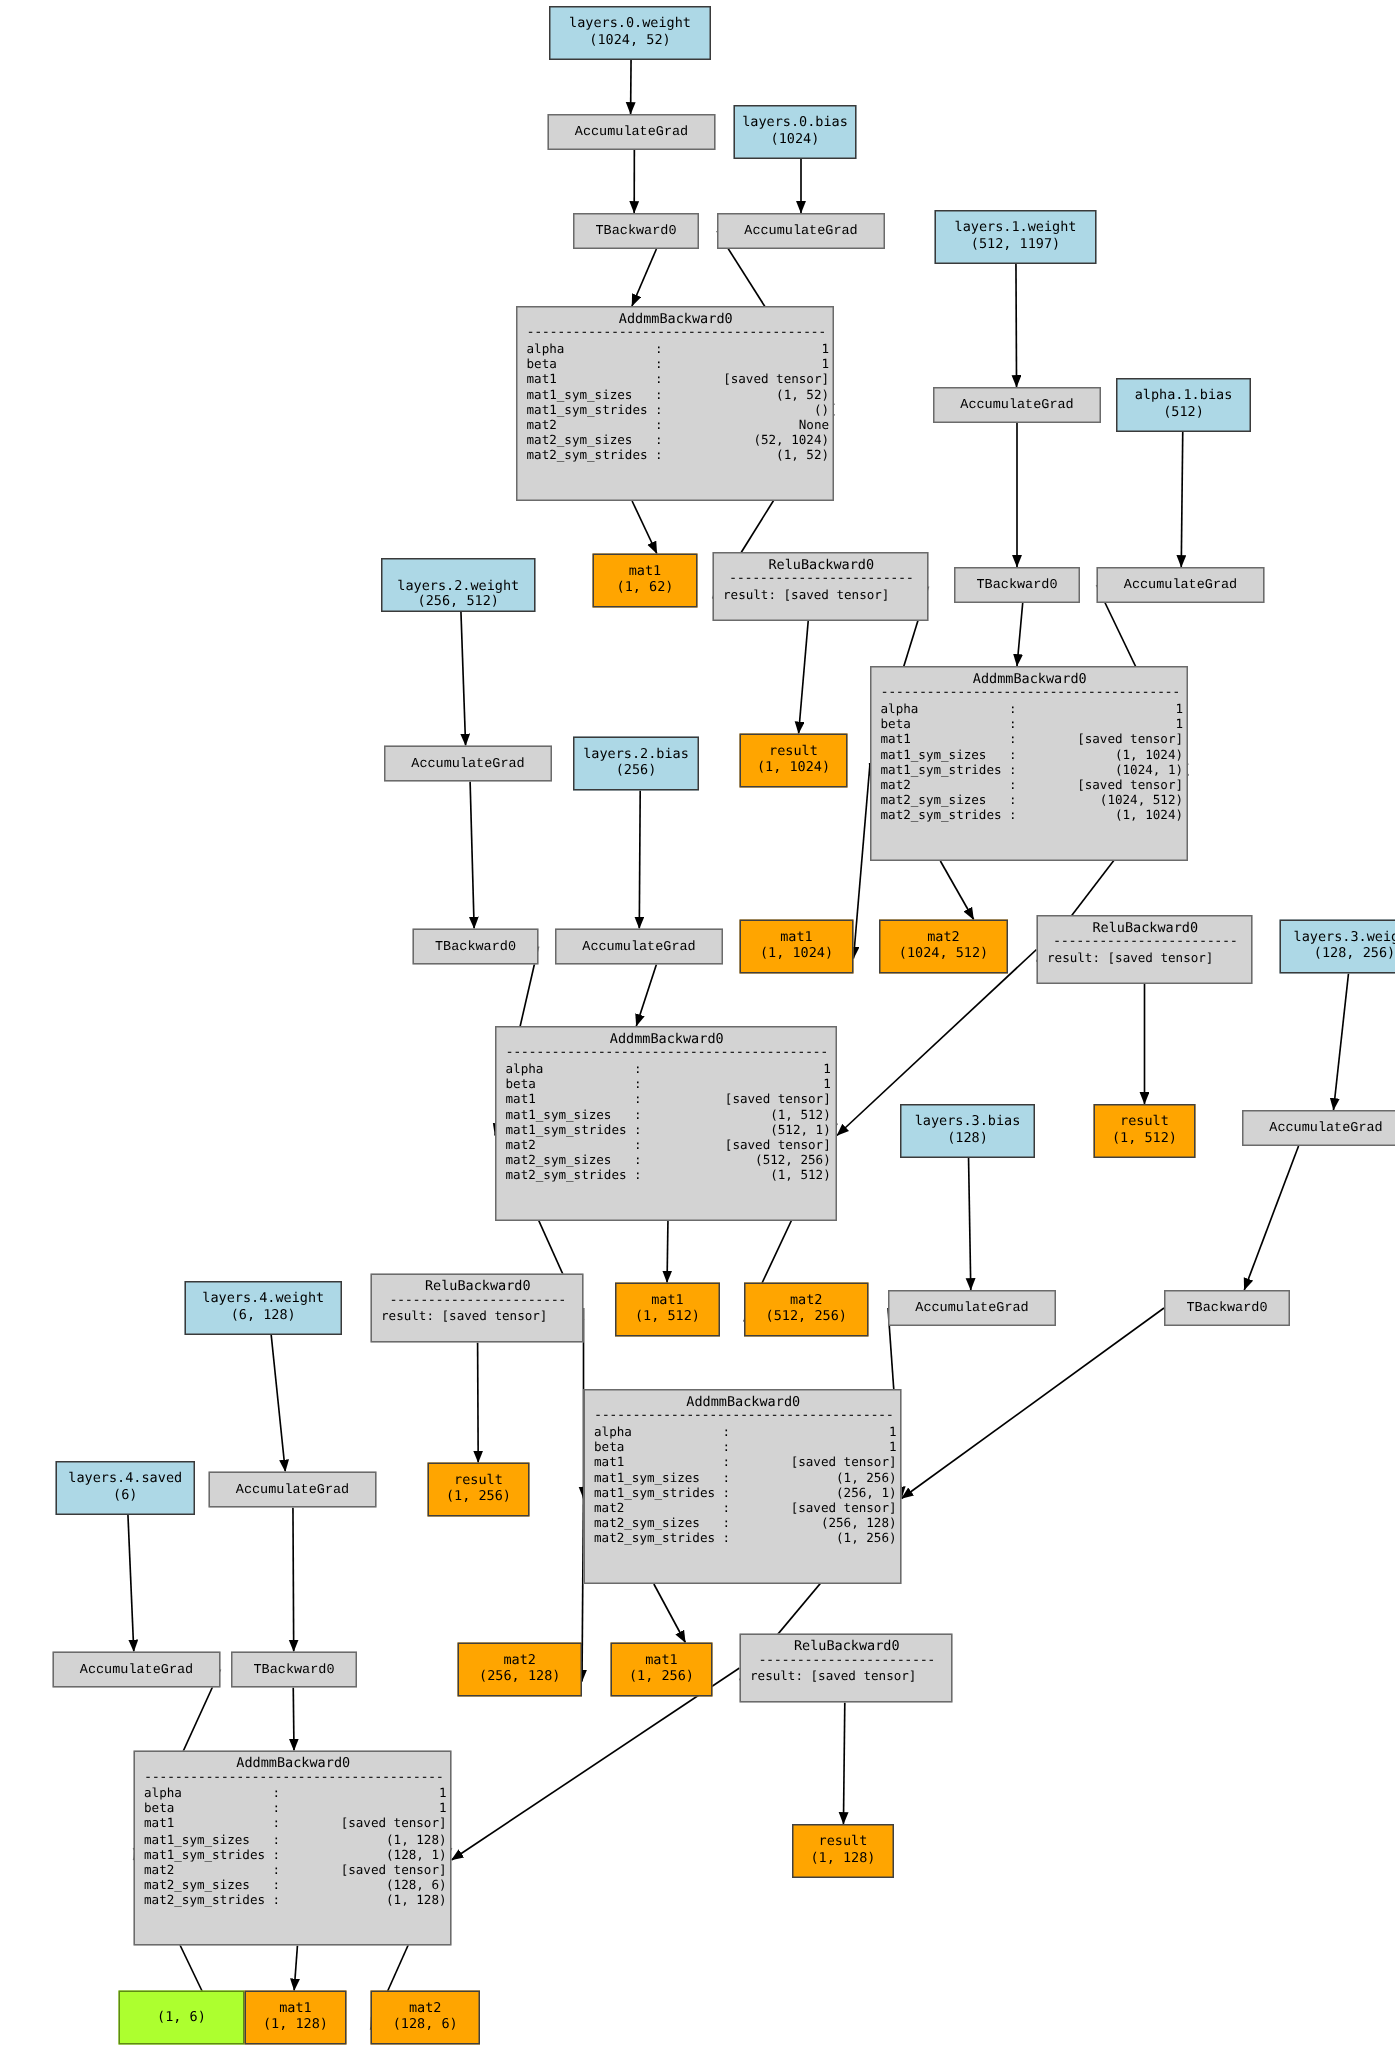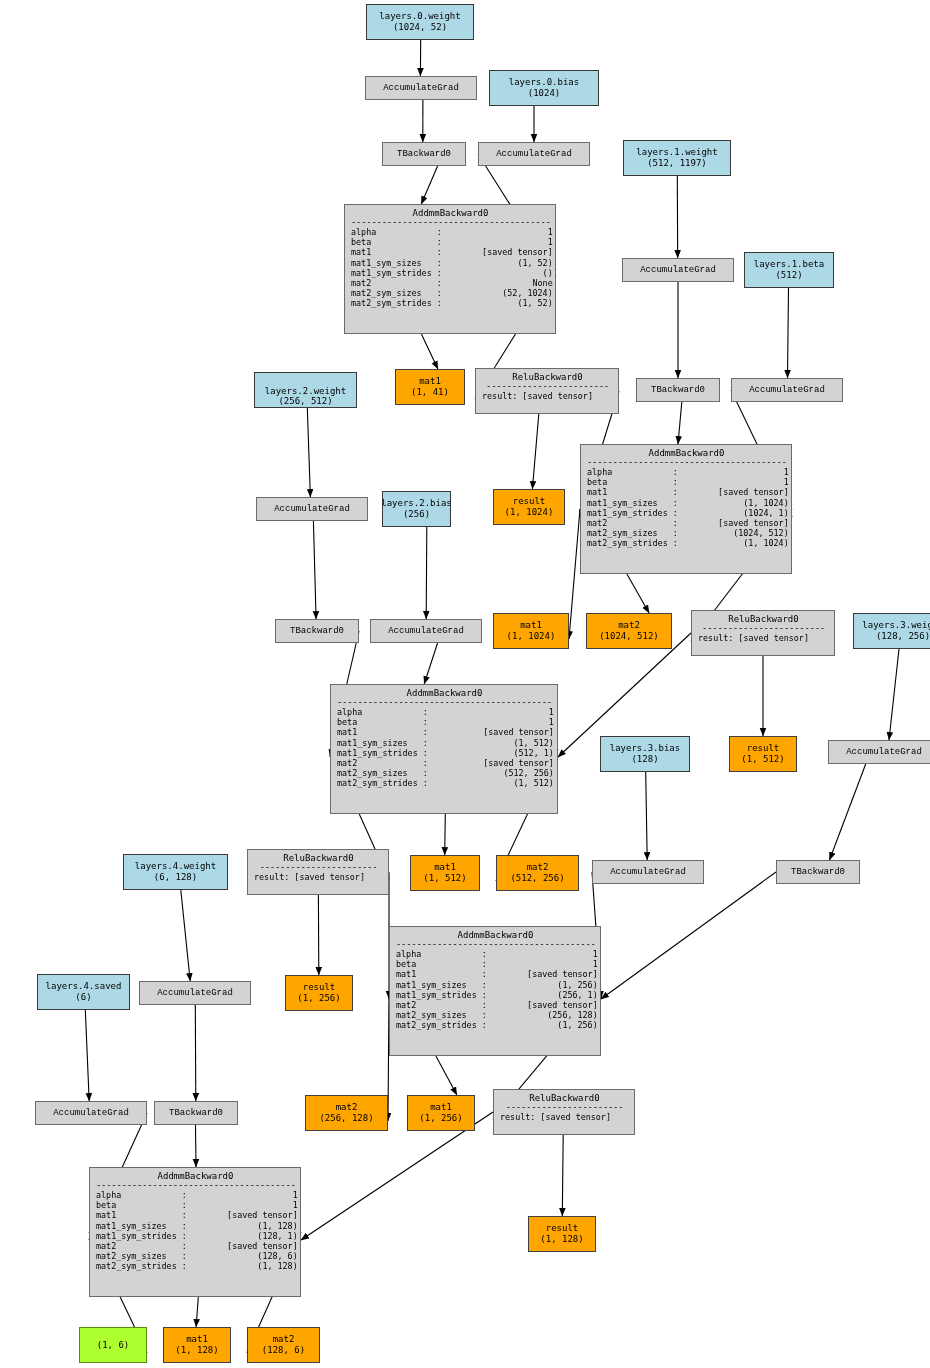--- a/index.html
+++ b/index.html
@@ -77,35 +77,35 @@
         <line x1="115.0" y1="1113.0" x2="57.0" y2="1240.0" marker-end="url(#arrow)"></line>
         <line x1="163.5" y1="1125.0" x2="164.0" y2="1167.0" marker-end="url(#arrow)"></line>
         <line x1="57.0" y1="1232.0" x2="115.0" y2="1353.0" marker-end="url(#arrow)"></line>
         <line x1="166.3" y1="1297.0" x2="164.1" y2="1327.0" marker-end="url(#arrow)"></line>
         <line x1="269.0" y1="1232.0" x2="215.0" y2="1353.0" marker-end="url(#arrow)"></line>
       </g>
   </svg>
   <div id="node-layer">
       <div class="node param twoline" style="left: 334px; top: 4px; width: 108px; height: 36px;"><span class="lbl t9">layers.0.weight</span><span class="lbl t9">(1024, 52)</span></div>
       <div class="node op simple" style="left: 333px; top: 76px; width: 112px; height: 24px;"><span class="lbl t9">AccumulateGrad</span></div>
-      <div class="node param twoline" style="left: 457px; top: 70px; width: 110px; height: 36px;"><span class="lbl t9">layers.0.bias</span><span class="lbl t9">(1024)</span></div>
+      <div class="node param twoline" style="left: 457px; top: 70px; width: 82px; height: 36px;"><span class="lbl t9">layers.0.bias</span><span class="lbl t9">(1024)</span></div>
       <div class="node op simple" style="left: 350px; top: 142px; width: 84px; height: 24px;"><span class="lbl t9">TBackward0</span></div>
       <div class="node op simple" style="left: 446px; top: 142px; width: 112px; height: 24px;"><span class="lbl t9">AccumulateGrad</span></div>
       <div class="node param twoline" style="left: 591px; top: 140px; width: 108px; height: 36px;"><span class="lbl t9">layers.1.weight</span><span class="lbl t9">(512, 1197)</span></div>
       <div class="node op opbox" style="left: 312px; top: 204px; width: 212px; height: 130px;"><span class="title">AddmmBackward0</span><span class="rule">---------------------------------------</span><span class="row">alpha            :                     1</span><span class="row">beta             :                     1</span><span class="row">mat1             :        [saved tensor]</span><span class="row">mat1_sym_sizes   :               (1, 52)</span><span class="row">mat1_sym_strides :                    ()</span><span class="row">mat2             :                  None</span><span class="row">mat2_sym_sizes   :            (52, 1024)</span><span class="row">mat2_sym_strides :               (1, 52)</span></div>
       <div class="node op simple" style="left: 590px; top: 258px; width: 112px; height: 24px;"><span class="lbl t9">AccumulateGrad</span></div>
-      <div class="node param twoline" style="left: 712px; top: 252px; width: 90px; height: 36px;"><span class="lbl t9">layers.1.beta</span><span class="lbl t9">(512)</span></div>
-      <div class="node saved twoline" style="left: 363px; top: 369px; width: 70px; height: 36px;"><span class="lbl t9">mat1</span><span class="lbl t9">(1, 41)</span></div>
+      <div class="node param twoline" style="left: 712px; top: 252px; width: 90px; height: 36px;"><span class="lbl t9">alpha.1.bias</span><span class="lbl t9">(512)</span></div>
+      <div class="node saved twoline" style="left: 363px; top: 369px; width: 70px; height: 36px;"><span class="lbl t9">mat1</span><span class="lbl t9">(1, 62)</span></div>
       <div class="node op opbox" style="left: 443px; top: 368px; width: 144px; height: 46px;"><span class="title">ReluBackward0</span><span class="rule">------------------------</span><span class="row">result: [saved tensor]</span></div>
       <div class="node param twoline" style="left: 222px; top: 372px; width: 103px; height: 36px; justify-content: flex-end;"><span class="lbl t9">layers.2.weight</span><span class="lbl t9">(256, 512)</span></div>
       <div class="node op simple" style="left: 604px; top: 378px; width: 84px; height: 24px;"><span class="lbl t9">TBackward0</span></div>
       <div class="node op simple" style="left: 699px; top: 378px; width: 112px; height: 24px;"><span class="lbl t9">AccumulateGrad</span></div>
       <div class="node op opbox" style="left: 548px; top: 444px; width: 212px; height: 130px;"><span class="title">AddmmBackward0</span><span class="rule">---------------------------------------</span><span class="row">alpha            :                     1</span><span class="row">beta             :                     1</span><span class="row">mat1             :        [saved tensor]</span><span class="row">mat1_sym_sizes   :             (1, 1024)</span><span class="row">mat1_sym_strides :             (1024, 1)</span><span class="row">mat2             :        [saved tensor]</span><span class="row">mat2_sym_sizes   :           (1024, 512)</span><span class="row">mat2_sym_strides :             (1, 1024)</span></div>
       <div class="node op simple" style="left: 224px; top: 497px; width: 112px; height: 24px;"><span class="lbl t9">AccumulateGrad</span></div>
-      <div class="node param twoline" style="left: 350px; top: 491px; width: 69px; height: 36px;"><span class="lbl t9">layers.2.bias</span><span class="lbl t9">(256)</span></div>
+      <div class="node param twoline" style="left: 350px; top: 491px; width: 84px; height: 36px;"><span class="lbl t9">layers.2.bias</span><span class="lbl t9">(256)</span></div>
       <div class="node saved twoline" style="left: 461px; top: 489px; width: 72px; height: 36px;"><span class="lbl t9">result</span><span class="lbl t9">(1, 1024)</span></div>
       <div class="node op simple" style="left: 243px; top: 619px; width: 84px; height: 24px;"><span class="lbl t9">TBackward0</span></div>
       <div class="node op simple" style="left: 338px; top: 619px; width: 112px; height: 24px;"><span class="lbl t9">AccumulateGrad</span></div>
       <div class="node saved twoline" style="left: 461px; top: 613px; width: 76px; height: 36px;"><span class="lbl t9">mat1</span><span class="lbl t9">(1, 1024)</span></div>
       <div class="node saved twoline" style="left: 554px; top: 613px; width: 86px; height: 36px;"><span class="lbl t9">mat2</span><span class="lbl t9">(1024, 512)</span></div>
       <div class="node op opbox" style="left: 659px; top: 610px; width: 144px; height: 46px;"><span class="title">ReluBackward0</span><span class="rule">------------------------</span><span class="row">result: [saved tensor]</span></div>
       <div class="node param twoline" style="left: 821px; top: 613px; width: 100px; height: 36px;"><span class="lbl t9">layers.3.weight</span><span class="lbl t9">(128, 256)</span></div>
       <div class="node op opbox" style="left: 298px; top: 684px; width: 228px; height: 130px;"><span class="title">AddmmBackward0</span><span class="rule">------------------------------------------</span><span class="row">alpha            :                        1</span><span class="row">beta             :                        1</span><span class="row">mat1             :           [saved tensor]</span><span class="row">mat1_sym_sizes   :                 (1, 512)</span><span class="row">mat1_sym_strides :                 (512, 1)</span><span class="row">mat2             :           [saved tensor]</span><span class="row">mat2_sym_sizes   :               (512, 256)</span><span class="row">mat2_sym_strides :                 (1, 512)</span></div>
       <div class="node param twoline" style="left: 568px; top: 736px; width: 90px; height: 36px;"><span class="lbl t9">layers.3.bias</span><span class="lbl t9">(128)</span></div>
       <div class="node saved twoline" style="left: 697px; top: 736px; width: 68px; height: 36px;"><span class="lbl t9">result</span><span class="lbl t9">(1, 512)</span></div>
@@ -120,17 +120,17 @@
       <div class="node param twoline" style="left: 5px; top: 974px; width: 93px; height: 36px;"><span class="lbl t9">layers.4.saved</span><span class="lbl t9">(6)</span></div>
       <div class="node op simple" style="left: 107px; top: 981px; width: 112px; height: 24px;"><span class="lbl t9">AccumulateGrad</span></div>
       <div class="node saved twoline" style="left: 253px; top: 975px; width: 68px; height: 36px;"><span class="lbl t9">result</span><span class="lbl t9">(1, 256)</span></div>
       <div class="node op simple" style="left: 3px; top: 1101px; width: 112px; height: 24px;"><span class="lbl t9">AccumulateGrad</span></div>
       <div class="node op simple" style="left: 122px; top: 1101px; width: 84px; height: 24px;"><span class="lbl t9">TBackward0</span></div>
       <div class="node saved twoline" style="left: 273px; top: 1095px; width: 83px; height: 36px;"><span class="lbl t9">mat2</span><span class="lbl t9">(256, 128)</span></div>
       <div class="node saved twoline" style="left: 375px; top: 1095px; width: 68px; height: 36px;"><span class="lbl t9">mat1</span><span class="lbl t9">(1, 256)</span></div>
       <div class="node op opbox" style="left: 461px; top: 1089px; width: 142px; height: 46px;"><span class="title">ReluBackward0</span><span class="rule">-----------------------</span><span class="row">result: [saved tensor]</span></div>
       <div class="node op opbox" style="left: 57px; top: 1167px; width: 212px; height: 130px;"><span class="title">AddmmBackward0</span><span class="rule">---------------------------------------</span><span class="row">alpha            :                     1</span><span class="row">beta             :                     1</span><span class="row">mat1             :        [saved tensor]</span><span class="row">mat1_sym_sizes   :              (1, 128)</span><span class="row">mat1_sym_strides :              (128, 1)</span><span class="row">mat2             :        [saved tensor]</span><span class="row">mat2_sym_sizes   :              (128, 6)</span><span class="row">mat2_sym_strides :              (1, 128)</span></div>
       <div class="node saved twoline" style="left: 496px; top: 1216px; width: 68px; height: 36px;"><span class="lbl t9">result</span><span class="lbl t9">(1, 128)</span></div>
-      <div class="node out twoline" style="left: 47px; top: 1327px; width: 68px; height: 36px;"><span class="lbl t9">(1, 6)</span></div>
+      <div class="node out twoline" style="left: 47px; top: 1327px; width: 84px; height: 36px;"><span class="lbl t9">(1, 6)</span></div>
       <div class="node saved twoline" style="left: 131px; top: 1327px; width: 68px; height: 36px;"><span class="lbl t9">mat1</span><span class="lbl t9">(1, 128)</span></div>
       <div class="node saved twoline" style="left: 215px; top: 1327px; width: 73px; height: 36px;"><span class="lbl t9">mat2</span><span class="lbl t9">(128, 6)</span></div>
     </div>
 </div>
 
 </body></html>

